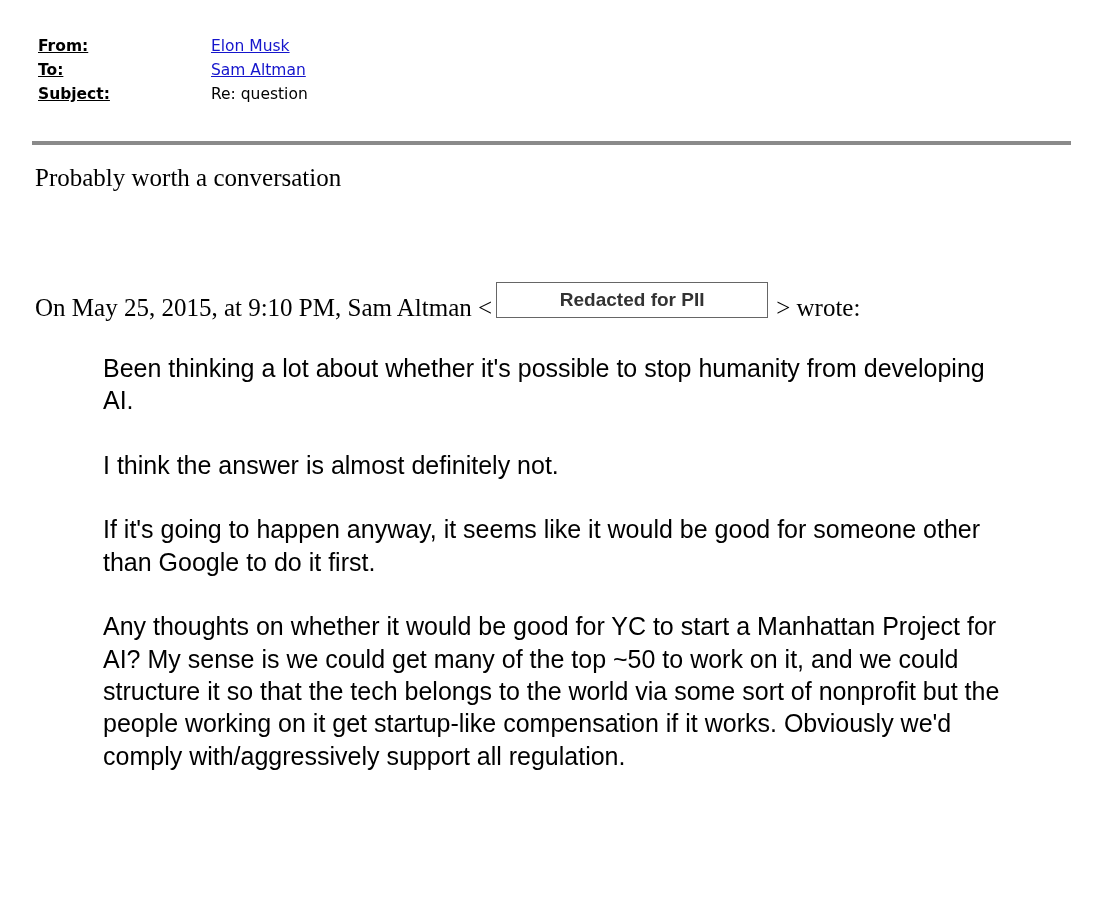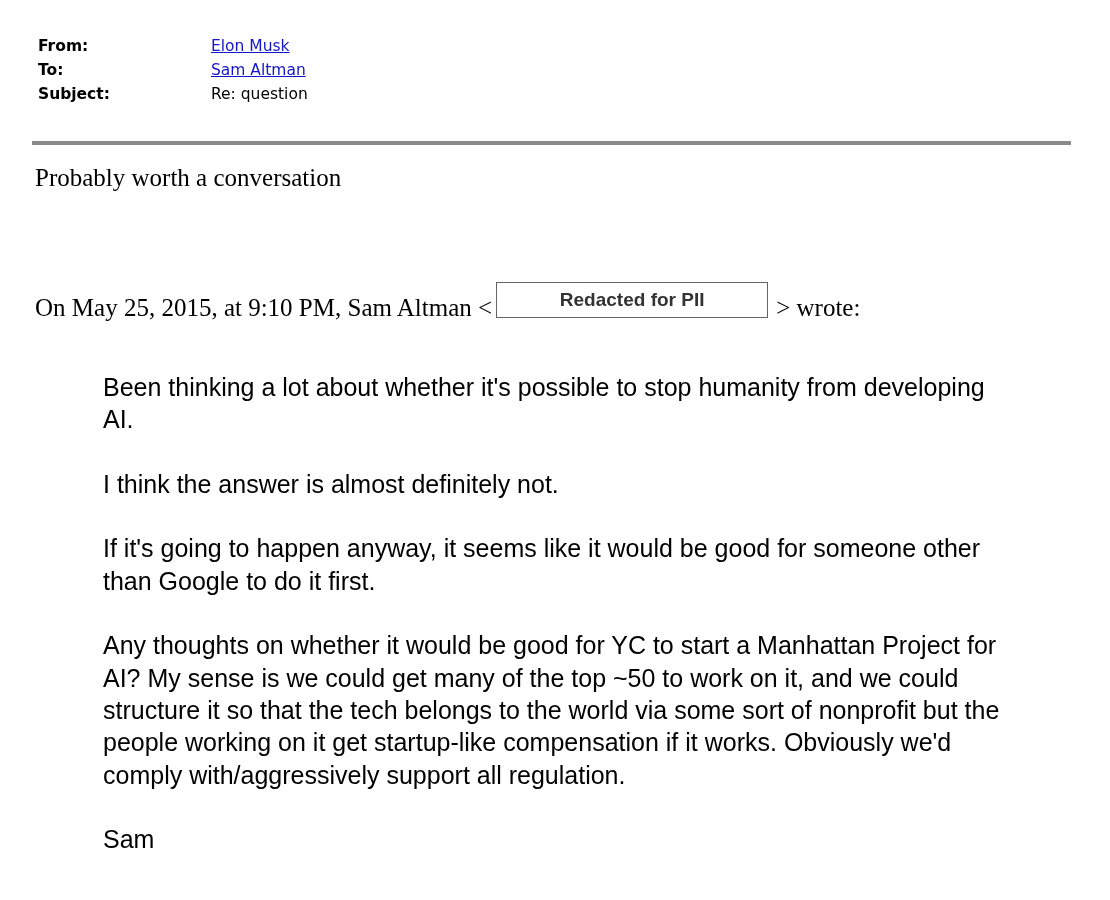--- a/index.html
+++ b/index.html
@@ -1,25 +1,25 @@
 <!DOCTYPE html>
 <html><head>
 <meta charset="utf-8">
 <style>
   html, body { margin: 0; padding: 0; background: #ffffff; }
   body { width: 1110px; height: 900px; position: relative; overflow: hidden; color: #000; }
   .header { position: absolute; left: 38px; top: 34px; font-family: "DejaVu Sans", sans-serif; font-size: 15.5px; }
   .hrow { display: flex; height: 24px; line-height: 24px; }
-  .hlabel { width: 173px; font-weight: bold; }
+  .hlabel { width: 173px; font-weight: bold; text-decoration: underline; }
   .hval a { color: #1a0dab; color: #1515cc; text-decoration: underline; }
   .divider { position: absolute; left: 32px; top: 141px; width: 1039px; height: 4px; background: #8a8a8a; }
   .reply { position: absolute; left: 35px; top: 160px; font-family: "Liberation Serif", serif; font-size: 25px; line-height: 36px; text-align: center; }
   .quoted-line { position: absolute; left: 35px; top: 282px; font-family: "Liberation Serif", serif; font-size: 25px; line-height: 36px; display: flex; align-items: center; white-space: pre; }
   .redact { display: inline-block; width: 272px; height: 36px; border: 1.5px solid #666; box-sizing: border-box; font-family: "Liberation Sans", sans-serif; font-weight: bold; font-size: 19px; color: #333; text-align: center; line-height: 34px; margin: 0 8px 16px 4px; }
-  .quote { position: absolute; left: 103px; top: 371px; width: 905px; font-family: "Liberation Sans", sans-serif; font-size: 25px; line-height: 32.3px; }
+  .quote { position: absolute; left: 103px; top: 352px; width: 905px; font-family: "Liberation Sans", sans-serif; font-size: 25px; line-height: 32.3px; }
   .quote p { margin: 0 0 32.3px 0; }
 </style>
 </head>
 <body>
 
 <div class="header">
   <div class="hrow">
     <span class="hlabel">From:</span>
     <span class="hval"><a href="#">Elon Musk</a></span>
   </div>
@@ -41,14 +41,13 @@
   <span>On May 25, 2015, at 9:10 PM, Sam Altman &lt;</span>
   <span class="redact">Redacted for PII</span>
   <span>&gt; wrote:</span>
 </div>
 
 <div class="quote">
   <p>Been thinking a lot about whether it's possible to stop humanity from developing AI.</p>
   <p>I think the answer is almost definitely not.</p>
   <p>If it's going to happen anyway, it seems like it would be good for someone other than Google to do it first.</p>
   <p>Any thoughts on whether it would be good for YC to start a Manhattan Project for AI?  My sense is we could get many of the top ~50 to work on it, and we could structure it so that the tech belongs to the world via some sort of nonprofit but the people working on it get startup-like compensation if it works.  Obviously we'd comply with/aggressively support all regulation.</p>
-  <p>Sam</p>
 </div>
 
 </body></html>

